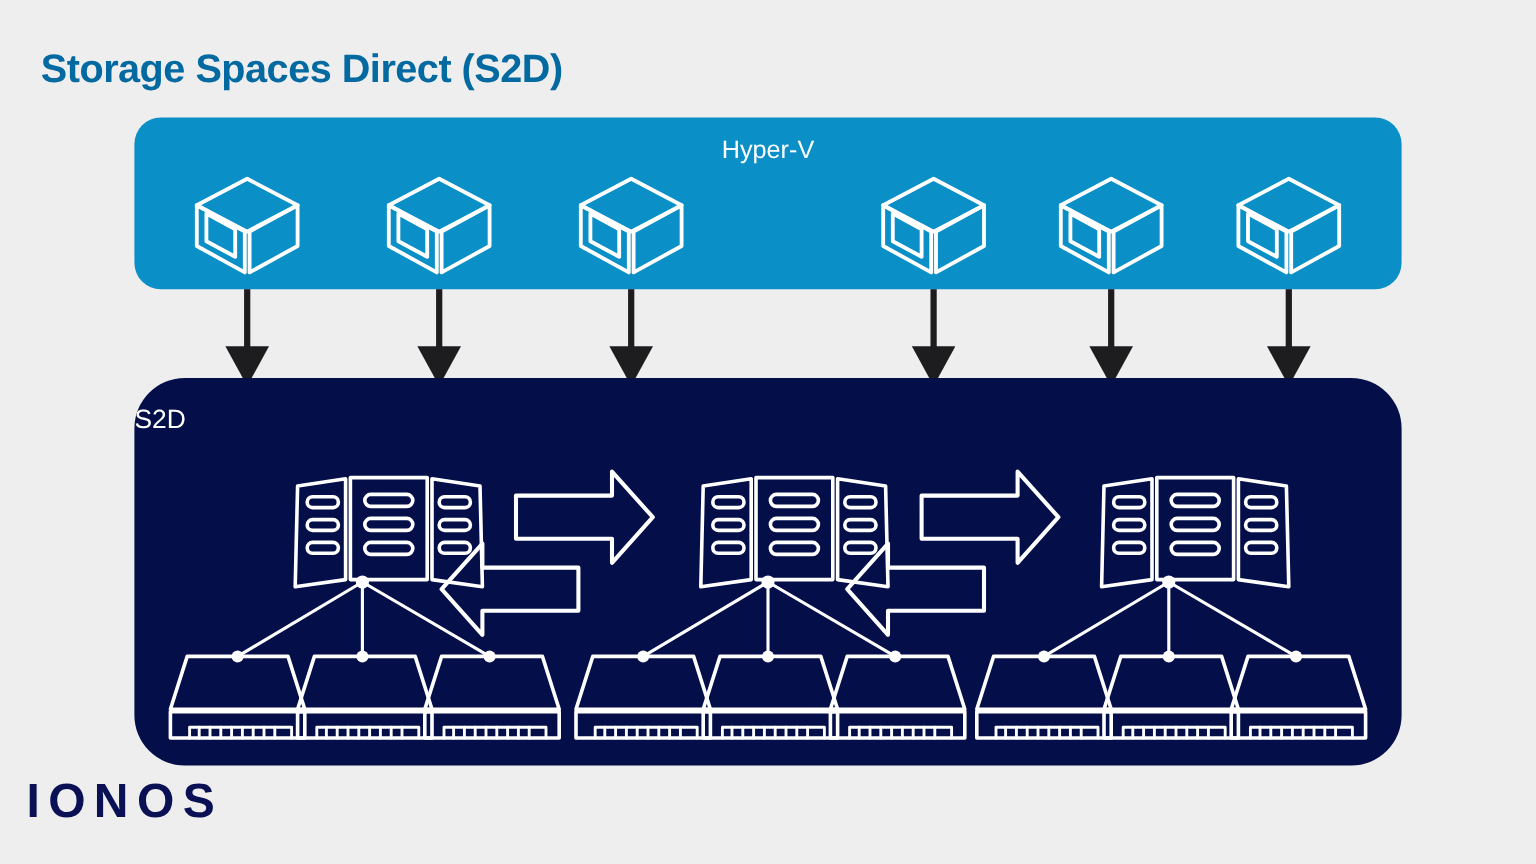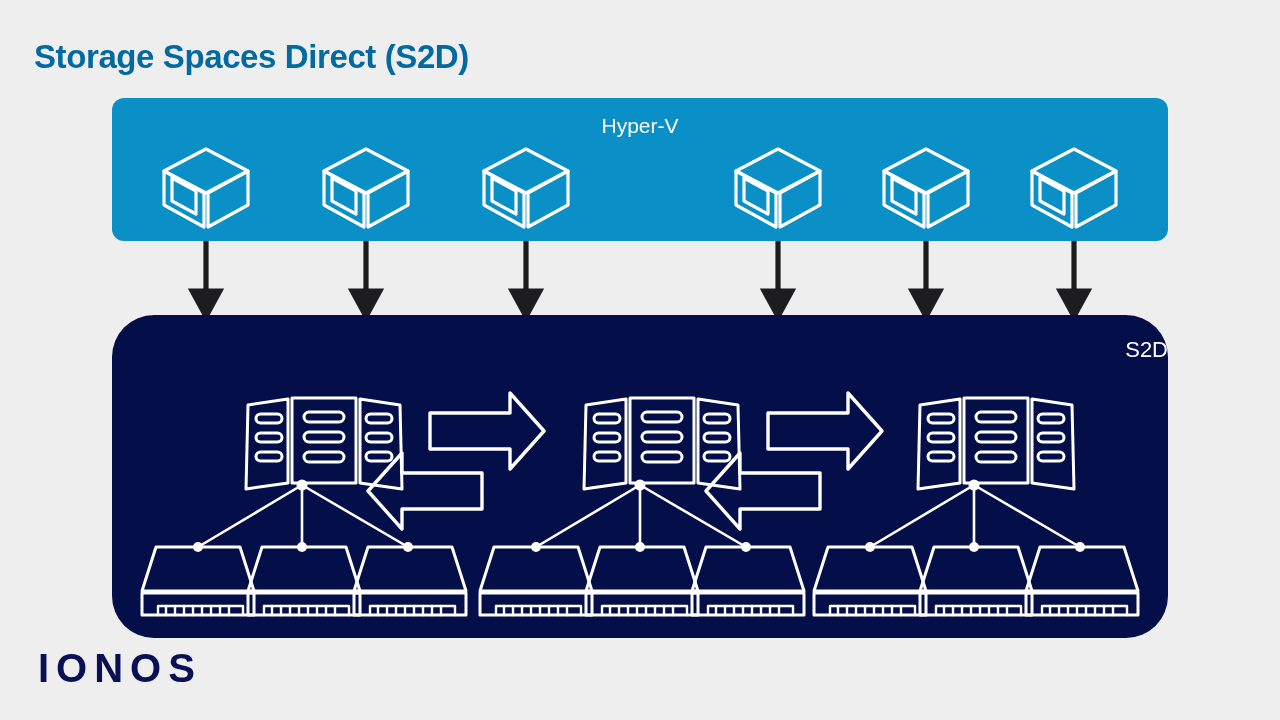--- a/index.html
+++ b/index.html
@@ -34,21 +34,21 @@
   }
 
   
   #hyperv-band {
     position: absolute;
     left: 112px;
     top: 98px;
     width: 1056px;
     height: 143px;
     background: #0a8fc6;
-    border-radius: 12px;
+    border-radius: 22px;
   }
   #hyperv-label {
     position: absolute;
     left: 0;
     top: 16px;
     width: 100%;
     text-align: center;
     color: #ffffff;
     font-size: 21px;
     font-weight: normal;
@@ -85,21 +85,21 @@
     height: 323px;
     background: #040f4a;
     border-radius: 42px;
     overflow: hidden;
   }
   #s2d-label {
     position: absolute;
     left: 0;
     top: 22px;
     width: 100%;
-    text-align: right;
+    text-align: left;
     color: #ffffff;
     font-size: 22px;
     font-weight: normal;
   }
   #s2d-graphics {
     position: absolute;
     left: 0;
     top: 0;
     width: 1056px;
     height: 323px;
@@ -108,21 +108,20 @@
   
   #ionos-logo {
     position: absolute;
     left: 22px;
     top: 648px;
     font-size: 40px;
     font-weight: bold;
     color: #0a1054;
     letter-spacing: 7px;
     line-height: 1;
-    margin-left: 16px;
   }
 </style>
 </head>
 <body>
 
 <div class="stage">
 
   <div id="page-title">Storage Spaces Direct (S2D)</div>
 
   <div id="hyperv-band">

